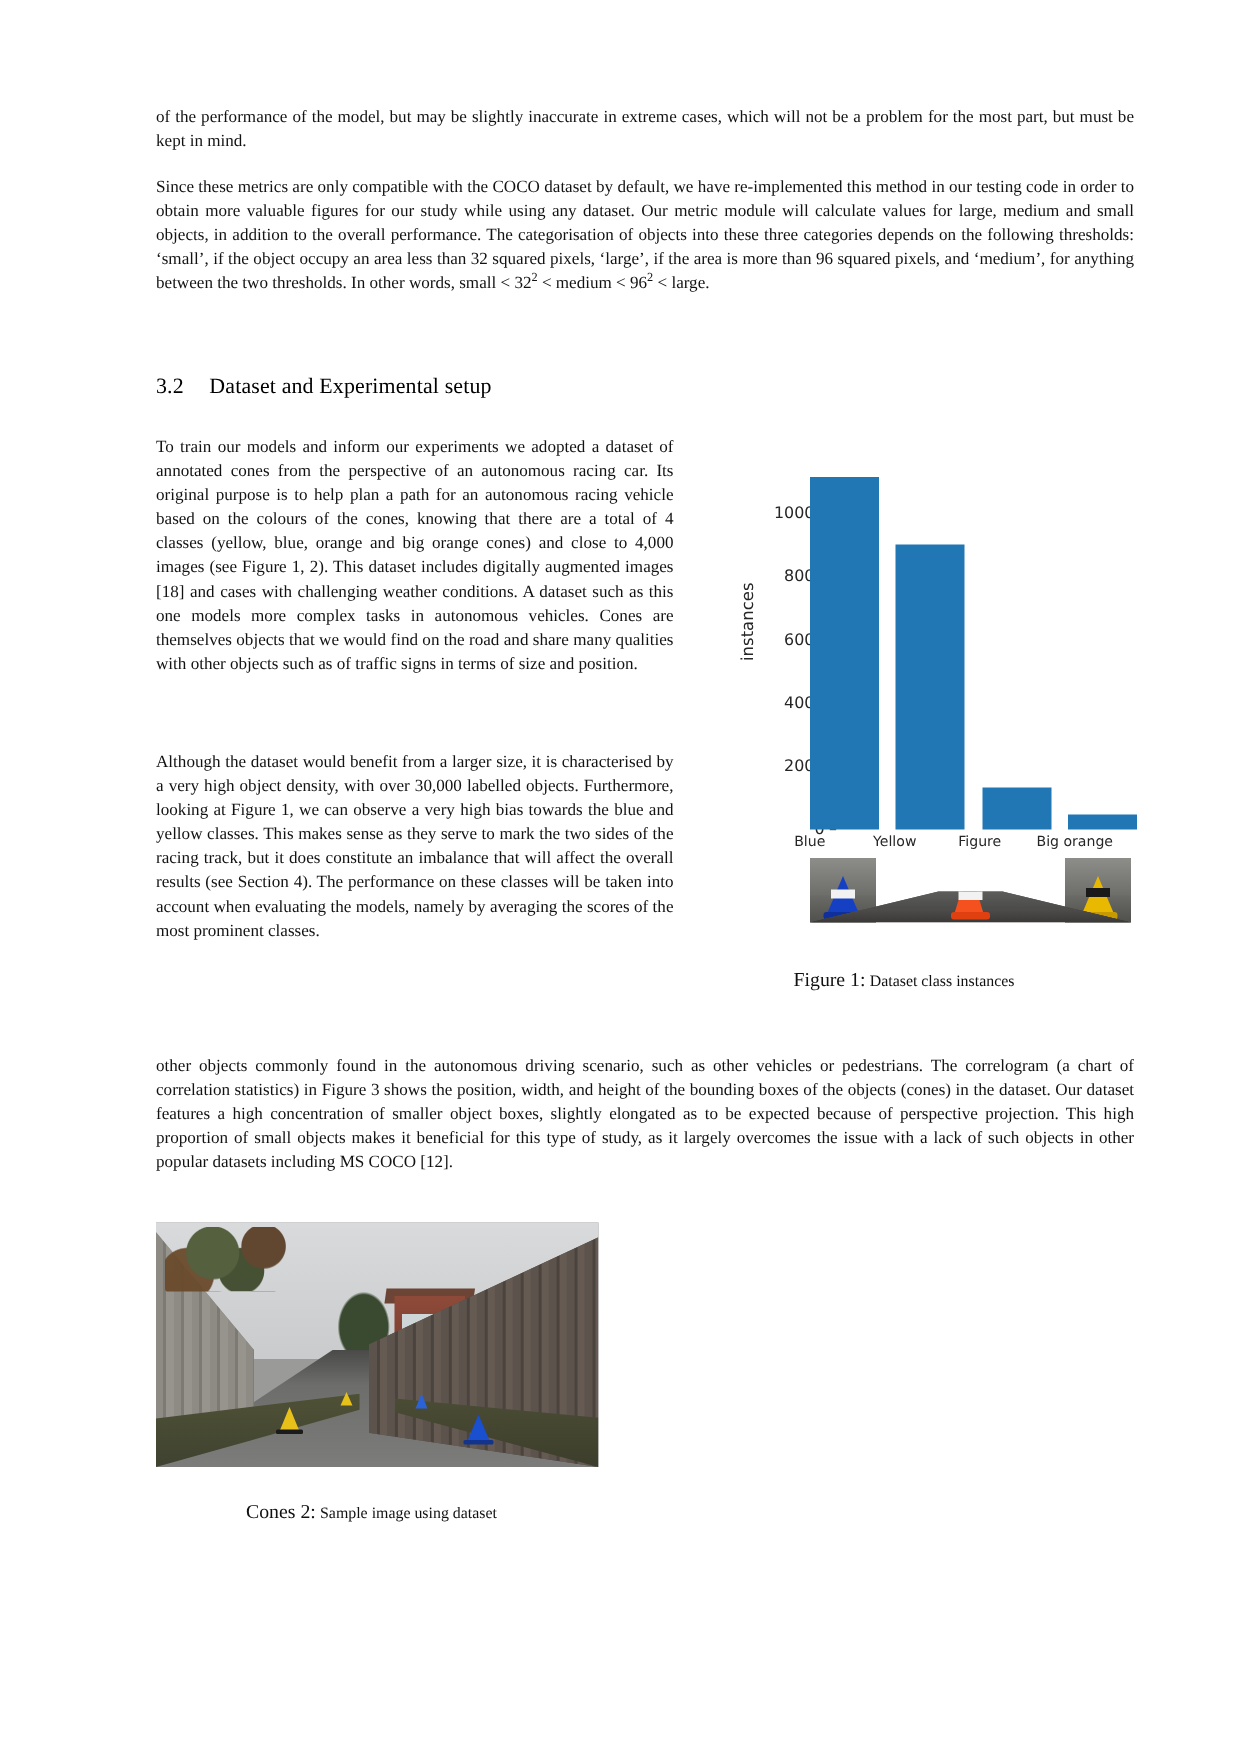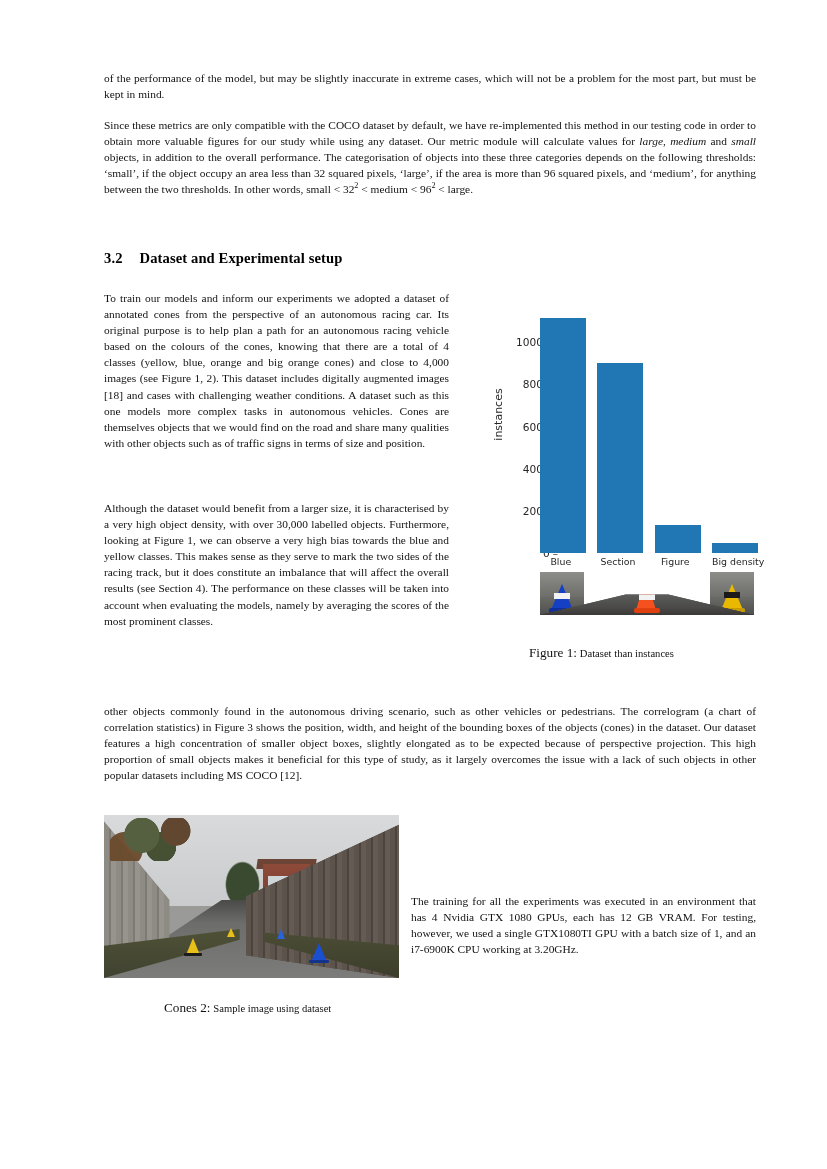--- a/index.html
+++ b/index.html
@@ -36,27 +36,27 @@
   }
   .full { left: 88px; width: 652px; }
   .colL { left: 88px; width: 345px; }
   .colR { left: 395px; width: 345px; }
 
   h2.section {
     position: absolute;
     left: 88px;
     margin: 0;
     font-size: 14.6px;
-    font-weight: bold;
+    font-weight: normal;
     letter-spacing: .1px;
     color: #000;
   }
   h2.section .num { margin-right: 17px; }
 
-  .it { font-style: italic; }
+  .it { }
   sup { font-size: .72em; vertical-align: super; line-height: 0; }
 
   
   .caption {
     position: absolute;
     font-size: 11.2px;
     color: #111;
     white-space: nowrap;
   }
   .caption .lbl { font-size: 13.2px; }
@@ -120,21 +120,21 @@
     align-items: center;
     justify-content: flex-end;
     height: 100%;
   }
   .bar {
     width: 46px;
     background: #2077b4;
   }
   .xlabels {
     position: absolute;
-    left: 68px;
+    left: 46px;
     top: 256px;
     width: 218px;
     display: flex;
     justify-content: flex-start;
     gap: 25px;
   }
   .xlabel {
     width: 46px;
     text-align: center;
     font-family: "DejaVu Sans", sans-serif;
@@ -312,23 +312,23 @@
           <div class="bar" data-interactable="true" style="height: 28.0408px; background: rgb(32, 119, 180);"></div>
         </div>
         <div class="barcell" data-interactable="false">
           <div class="bar" data-interactable="true" style="height: 9.69833px; background: rgb(32, 119, 180);"></div>
         </div>
       </div>
     </div>
 
     <div class="xlabels" data-interactable="false">
       <div class="xlabel" data-interactable="false">Blue</div>
-      <div class="xlabel" data-interactable="false">Section</div>
+      <div class="xlabel" data-interactable="false">Yellow</div>
       <div class="xlabel" data-interactable="false">Figure</div>
-      <div class="xlabel wide" data-interactable="false">Big density</div>
+      <div class="xlabel wide" data-interactable="false">Big orange</div>
     </div>
   </div>
 
   <div class="cones" data-interactable="false">
 
     <div class="cone-thumb" data-interactable="false">
       <div class="ground" data-interactable="false"></div>
       <div class="cone" data-interactable="false">
         <div class="body" style="border-bottom:26px solid #1540c4;"></div>
         <div class="stripe" style="bottom:11px;height:6px;"></div>
@@ -359,21 +359,21 @@
       <div class="cone" data-interactable="false">
         <div class="body" style="border-bottom:33px solid #f4511e;border-left-width:10px;border-right-width:10px;"></div>
 
         <div class="stripe" style="bottom:10px;height:6px;left:-8px;width:16px;"></div>
         <div class="base" style="background:#e0400f;"></div>
       </div>
     </div>
   </div>
 
   <div class="caption" style="left:513px; top:645px;" data-interactable="false"><span class="lbl" data-interactable="false">Figure 1:</span>
-    <span class="txt" data-interactable="false">Dataset than instances</span></div>
+    <span class="txt" data-interactable="false">Dataset class instances</span></div>
 
   <div class="para full" style="top:703px;" data-interactable="false">other objects commonly found in the autonomous driving scenario, such as other vehicles or pedestrians. The correlogram (a chart of correlation statistics) in Figure 3 shows the position, width, and height of the bounding boxes of the objects (cones) in the dataset. Our dataset features a high concentration of smaller object boxes, slightly elongated as to be expected because of perspective projection. This high proportion of small objects makes it beneficial for this type of study, as it largely overcomes the issue with a lack of such objects in other popular datasets including MS COCO [12].</div>
 
   <div class="fig2" data-interactable="false">
     <div class="sky" data-interactable="false"></div>
     <div class="tree" data-interactable="false"></div>
     <div class="roof" data-interactable="false"></div>
     <div class="house" data-interactable="false"></div>
     <div class="road" data-interactable="false"></div>
     <div class="fenceL" data-interactable="false"></div>
@@ -394,15 +394,14 @@
       <div class="c" style="width:20px;height:3px;background:#13348c;bottom:-1px;border-radius:1px;"></div>
     </div>
     <div class="mini-cone" style="left:60%;bottom:24%;" data-interactable="false">
       <div class="c" style="border-left:4px solid transparent;border-right:4px solid transparent;border-bottom:10px solid #2a63d8;"></div>
     </div>
   </div>
 
   <div class="caption" style="left:148px; top:1000px;" data-interactable="false"><span class="lbl" data-interactable="false">Cones 2:</span>
     <span class="txt" data-interactable="false">Sample image using dataset</span></div>
 
-  <div class="para colR" style="top:893px;" data-interactable="false">The training for all the experiments was executed in an environment that has 4 Nvidia GTX 1080 GPUs, each has 12 GB VRAM. For testing, however, we used a single GTX1080TI GPU with a batch size of 1, and an i7-6900K CPU working at 3.20GHz.</div>
 
 </div>
 
 </body></html>

